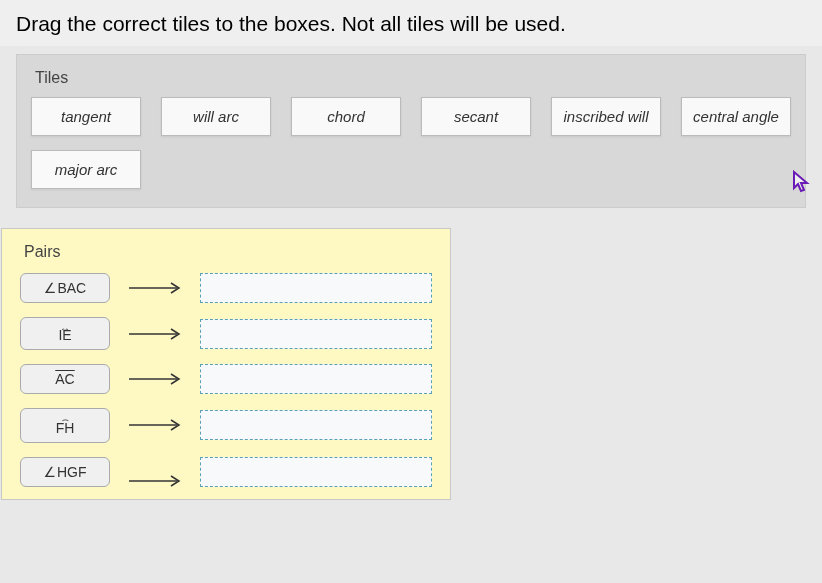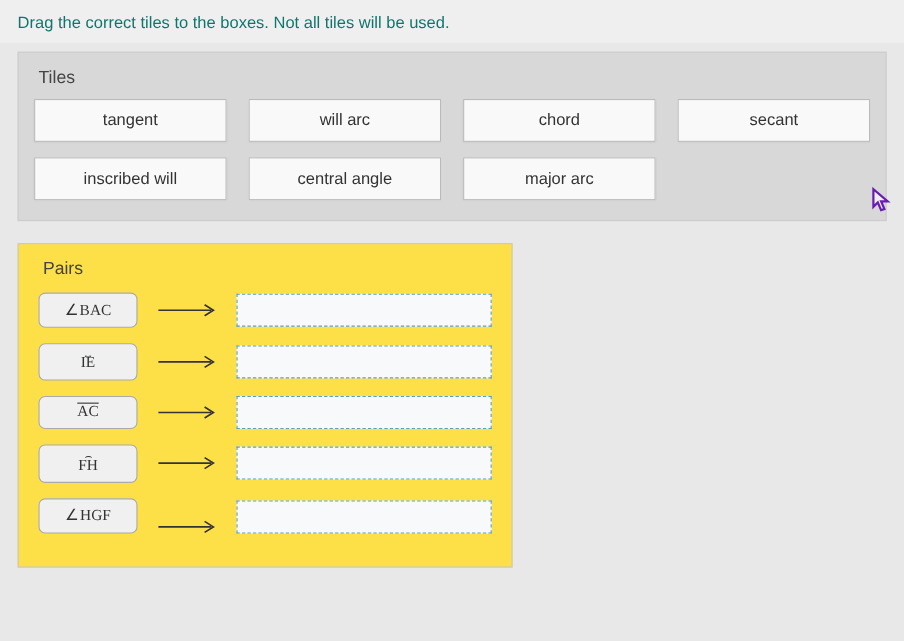--- a/index.html
+++ b/index.html
@@ -5,77 +5,78 @@
     * { box-sizing: border-box; margin: 0; padding: 0; }
     body {
       font-family: -apple-system, BlinkMacSystemFont, "Segoe UI", Arial, sans-serif;
       background: #e8e8e8;
       width: 822px;
       height: 583px;
       overflow: hidden;
     }
     .instruction {
       padding: 12px 16px 10px;
-      font-size: 15px;
-      color: #0f766e;
+      font-size: 21px;
+      color: #000000;
       background: #efefef;
     }
     .tiles-section {
       margin: 8px 16px 12px;
       background: #d8d8d8;
       border: 1px solid #ccc;
       padding: 10px 14px 18px;
     }
     .tiles-header {
       font-size: 16px;
       color: #444;
       padding: 4px 0 10px 4px;
     }
     .tiles-grid {
       display: grid;
-      grid-template-columns: repeat(4, 1fr);
+      grid-template-columns: repeat(6, 1fr);
       gap: 14px 20px;
+      font-style: italic;
     }
     .tile {
       background: #f9f9f9;
       border: 1px solid #bbb;
       padding: 10px 6px;
       text-align: center;
       font-size: 15px;
       color: #333;
       cursor: grab;
       box-shadow: 0 1px 2px rgba(0,0,0,0.08);
     }
     .pairs-section {
-      margin: 20px 16px 0;
+      margin: 20px 1px 0;
       width: 450px;
       border: 1px solid #c8c8c8;
-      background: #fde047;
-      padding: 10px 18px 30px;
+      background: #fef9c3;
+      padding: 10px 18px 12px;
     }
     .pairs-header {
       font-size: 16px;
       color: #444;
       padding: 4px 0 12px 4px;
     }
     .pair-row {
       display: flex;
       align-items: center;
       margin-bottom: 14px;
     }
     .pair-label {
       width: 90px;
       border: 1px solid #aaa;
       border-radius: 6px;
       background: #f0f0f0;
       padding: 6px 4px;
       text-align: center;
       font-size: 14px;
       color: #333;
-      font-family: Liberation Serif, serif;
+      font-family: Liberation Sans, sans-serif;
     }
     .arrow-cell {
       width: 90px;
       text-align: center;
       font-size: 18px;
       color: #333;
     }
     .arrow-cell svg { display: block; margin: 0 auto; }
     .drop-target {
       flex: 1;

